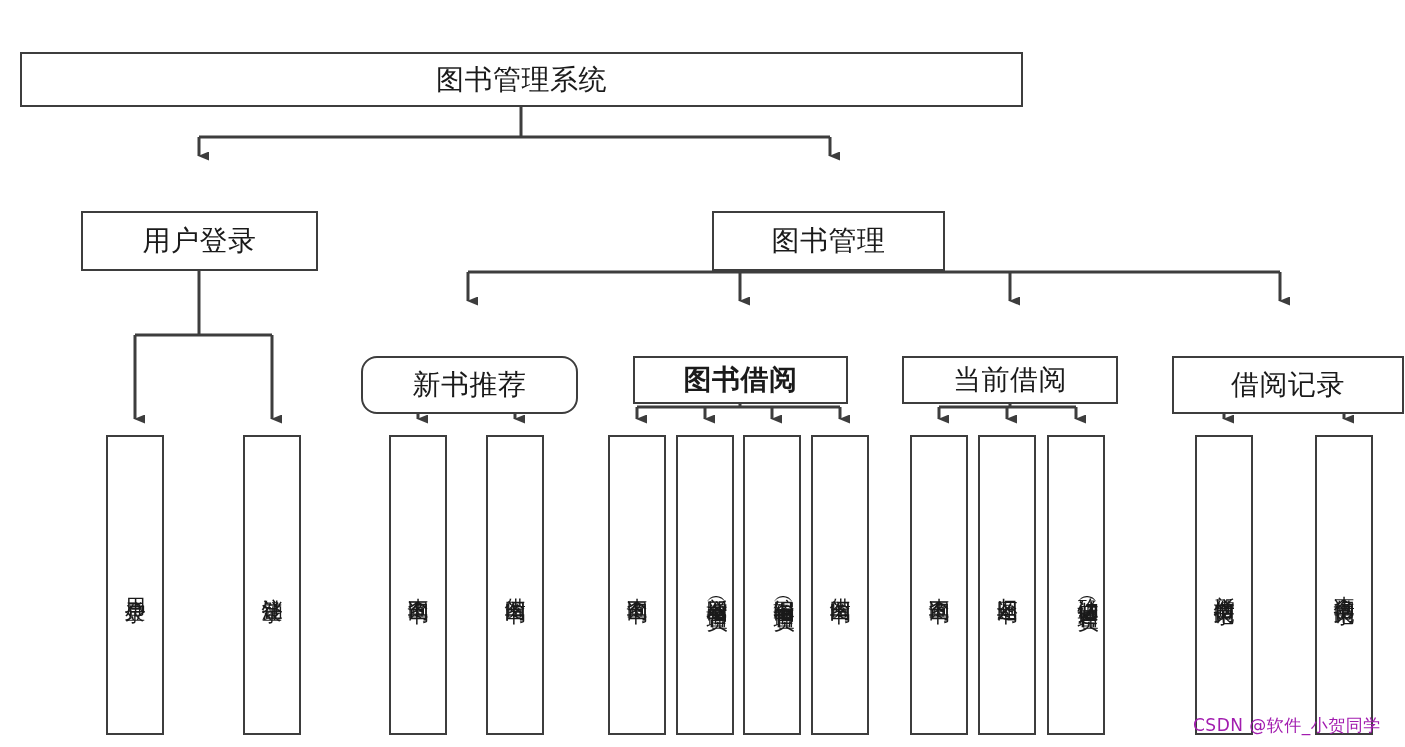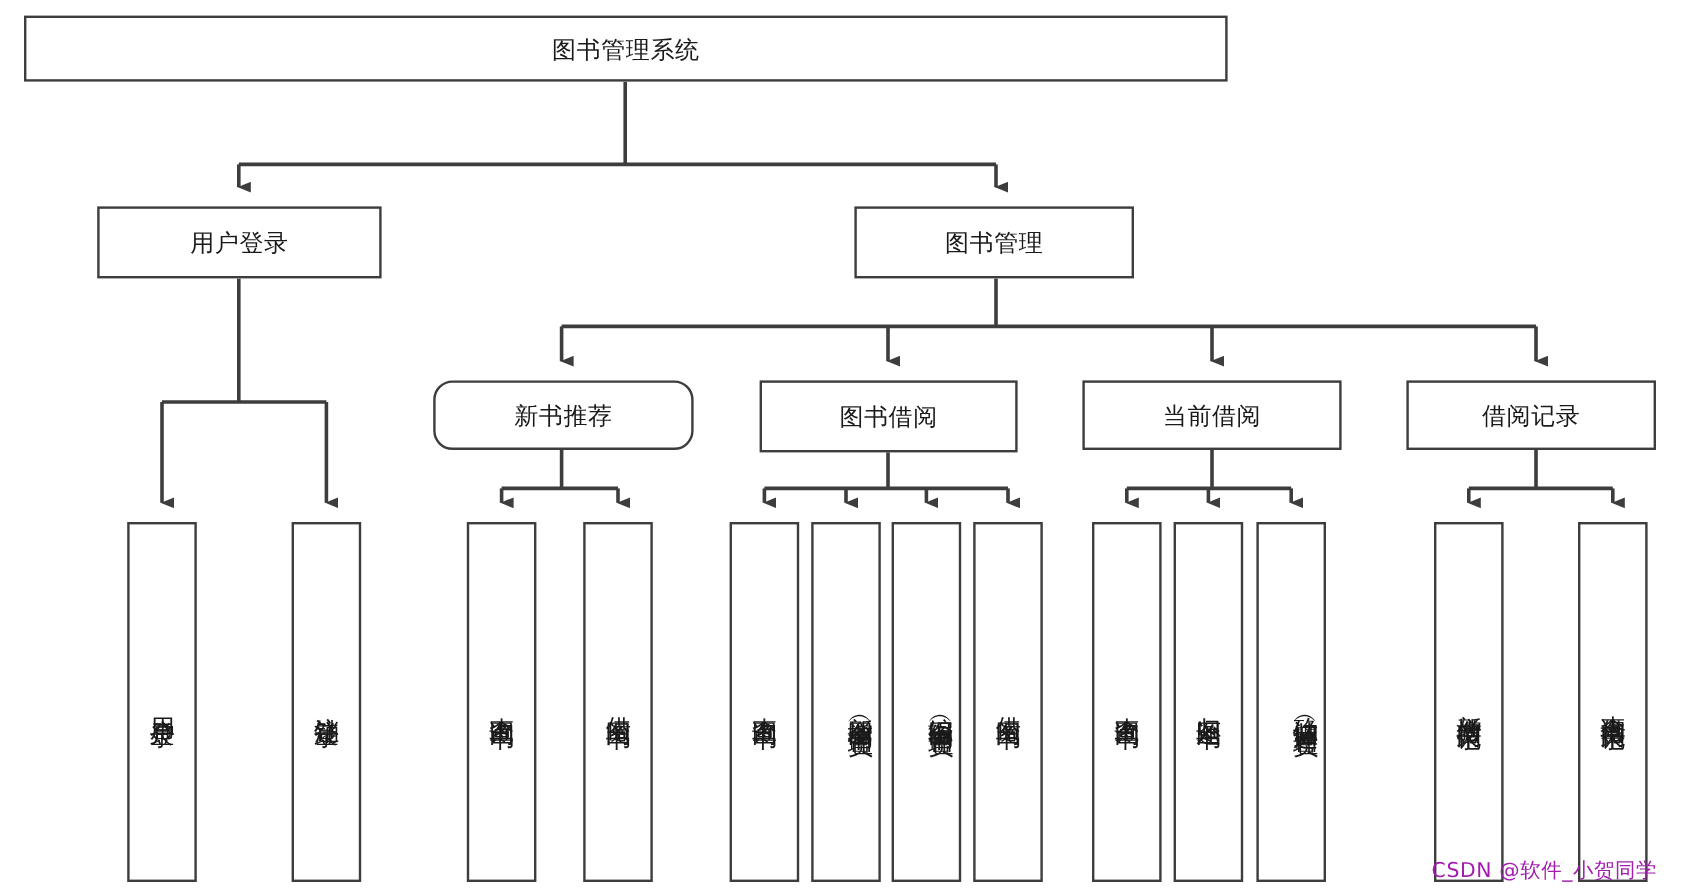--- a/index.html
+++ b/index.html
@@ -27,24 +27,25 @@
     position: absolute;
     box-sizing: border-box;
     border: 2px solid #3d3d3d;
     background: #ffffff;
     display: flex;
     align-items: center;
     justify-content: center;
     color: #1a1a1a;
   }
   .node-h {
-    font-size: 20px;
+    font-size: 28px;
     line-height: 1.2;
     letter-spacing: 0.5px;
     white-space: nowrap;
+    margin-top: 39px;
   }
   .node-v {
     writing-mode: vertical-rl;
     text-orientation: upright;
     font-size: 21px;
     line-height: 1.45;
     letter-spacing: 2px;
     align-items: flex-start;
     justify-content: center;
     padding-top: 6px;
@@ -118,23 +119,23 @@
       <path d="M 1344,407 L 1344,419" marker-end="url(#arrowhead)"></path>
     </g>
   </svg>
 
   <div class="node node-h" style="left: 20px; top: 13px; width: 1003px; height: 55px;">图书管理系统</div>
 
   <div class="node node-h" style="left: 81px; top: 172px; width: 237px; height: 60px;">用户登录</div>
   <div class="node node-h" style="left: 712px; top: 172px; width: 233px; height: 60px; text-align: right;">图书管理</div>
 
   <div class="node node-h" style="left: 361px; top: 317px; width: 217px; height: 58px; border-radius: 16px;">新书推荐</div>
-  <div class="node node-h" style="left: 633px; top: 317px; width: 215px; height: 60px;">图书借阅</div>
-  <div class="node node-h" style="left: 902px; top: 317px; width: 216px; height: 58px;">当前借阅</div>
-  <div class="node node-h" style="left: 1172px; top: 317px; width: 208px; height: 58px;">借阅记录</div>
+  <div class="node node-h" style="left: 633px; top: 317px; width: 215px; height: 48px; font-weight: bold;">图书借阅</div>
+  <div class="node node-h" style="left: 902px; top: 317px; width: 216px; height: 48px; font-family: Liberation Serif, serif;">当前借阅</div>
+  <div class="node node-h" style="left: 1172px; top: 317px; width: 232px; height: 58px;">借阅记录</div>
 
   <div class="node node-v v-mid" style="left: 106px; top: 435px; width: 58px; height: 300px;">用户登录</div>
   <div class="node node-v v-mid" style="left: 243px; top: 435px; width: 58px; height: 300px;">注销登录</div>
   <div class="node node-v v-mid" style="left: 389px; top: 435px; width: 58px; height: 300px;">查询图书</div>
   <div class="node node-v v-mid" style="left: 486px; top: 435px; width: 58px; height: 300px;">借阅图书</div>
   <div class="node node-v v-mid" style="left: 608px; top: 435px; width: 58px; height: 300px;">查询图书</div>
   <div class="node node-v v-top" style="left: 676px; top: 435px; width: 58px; height: 300px;">新增图书（管理员）</div>
   <div class="node node-v v-top" style="left: 743px; top: 435px; width: 58px; height: 300px;">编辑图书（管理员）</div>
   <div class="node node-v v-mid" style="left: 811px; top: 435px; width: 58px; height: 300px;">借阅图书</div>
   <div class="node node-v v-mid" style="left: 910px; top: 435px; width: 58px; height: 300px;">查询图书</div>

